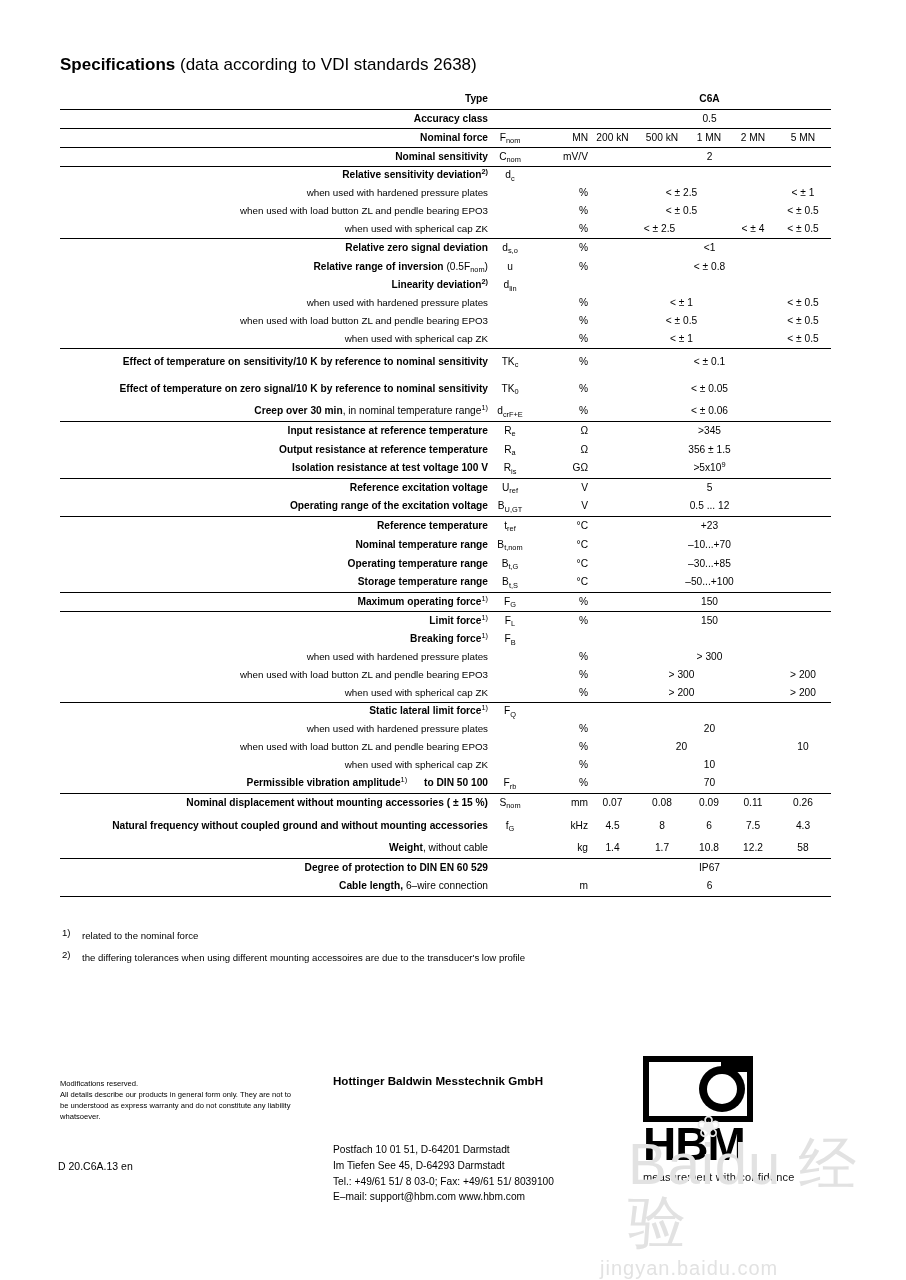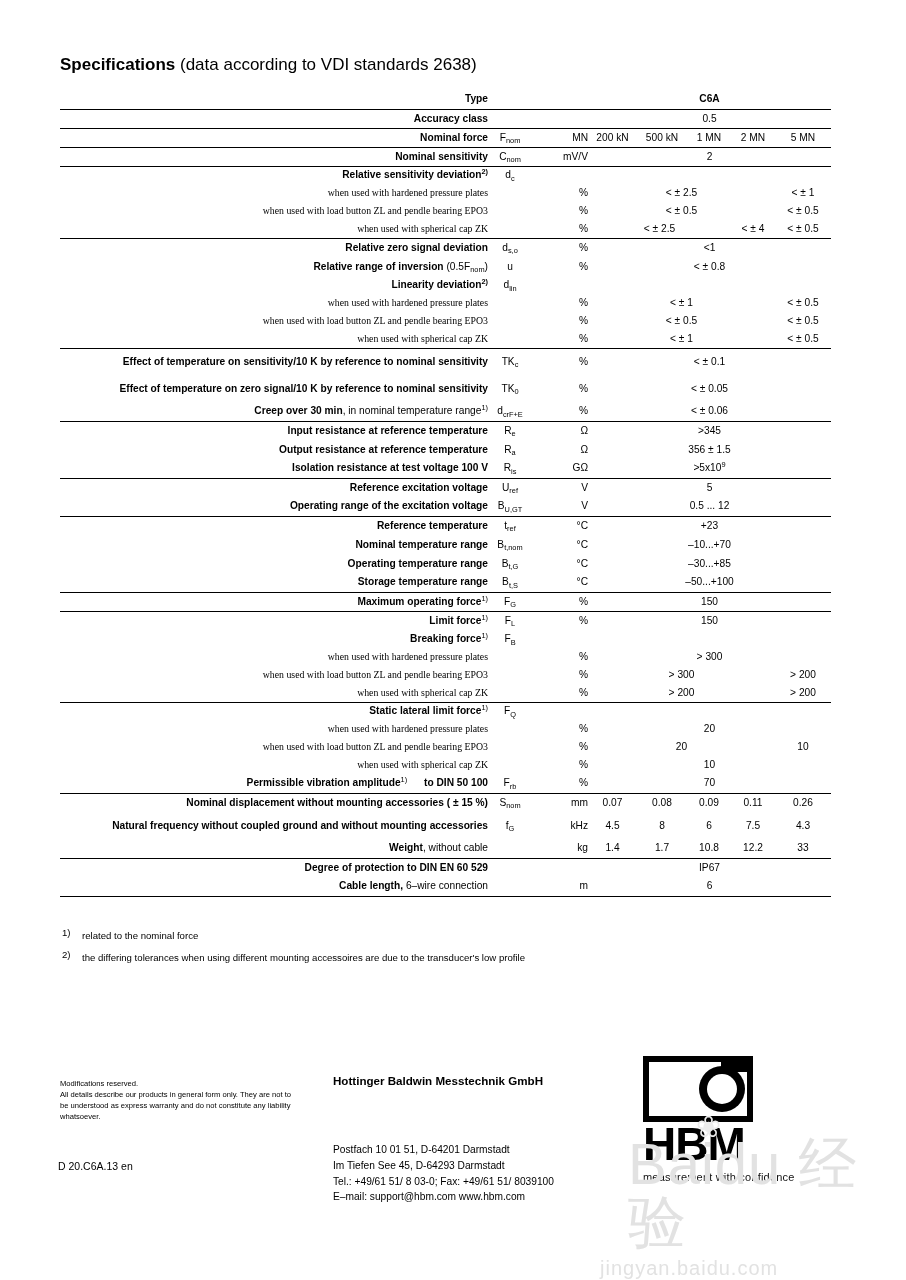--- a/index.html
+++ b/index.html
@@ -26,21 +26,21 @@
   col.c-label{width:428px;}
   col.c-sym{width:44px;}
   col.c-unit{width:56px;}
   col.c-d1{width:49px;}
   col.c-d2{width:50px;}
   col.c-d3{width:44px;}
   col.c-d4{width:44px;}
   col.c-d5{width:56px;}
 
   td.label{padding-left:6px;text-align:right;}
-  td.label.sub{padding-left:22px;font-weight:normal;font-size:9.8px;font-family:Liberation Serif, serif;}
+  td.label.sub{padding-left:22px;font-weight:normal;font-size:9.8px;}
   td.sym{text-align:center;}
   td.unit{text-align:right;}
   td.val{text-align:center;}
 
   .b{font-weight:bold;padding-left:14px;}
   .n{font-weight:normal;}
 
   
   tr.rl > td{border-bottom:0.8px solid #000;}
   tr.rl-none > td{border-bottom:0;}
@@ -414,21 +414,21 @@
       </tr>
 
       <tr class="rowh rl">
         <td class="label outer-l"><span class="b">Weight</span><span class="n">, without cable</span></td>
         <td class="sym vl"></td>
         <td class="unit vl">kg</td>
         <td class="val vl">1.4</td>
         <td class="val vl">1.7</td>
         <td class="val vl">10.8</td>
         <td class="val vl">12.2</td>
-        <td class="val vl outer-r">33</td>
+        <td class="val vl outer-r">58</td>
       </tr>
 
       <tr class="rowh rl-none">
         <td class="label b outer-l">Degree of protection to DIN EN 60 529</td>
         <td class="sym vl"></td>
         <td class="unit vl"></td>
         <td class="val vl outer-r" colspan="5">IP67</td>
       </tr>
 
       <tr class="rowh rl-thick">

